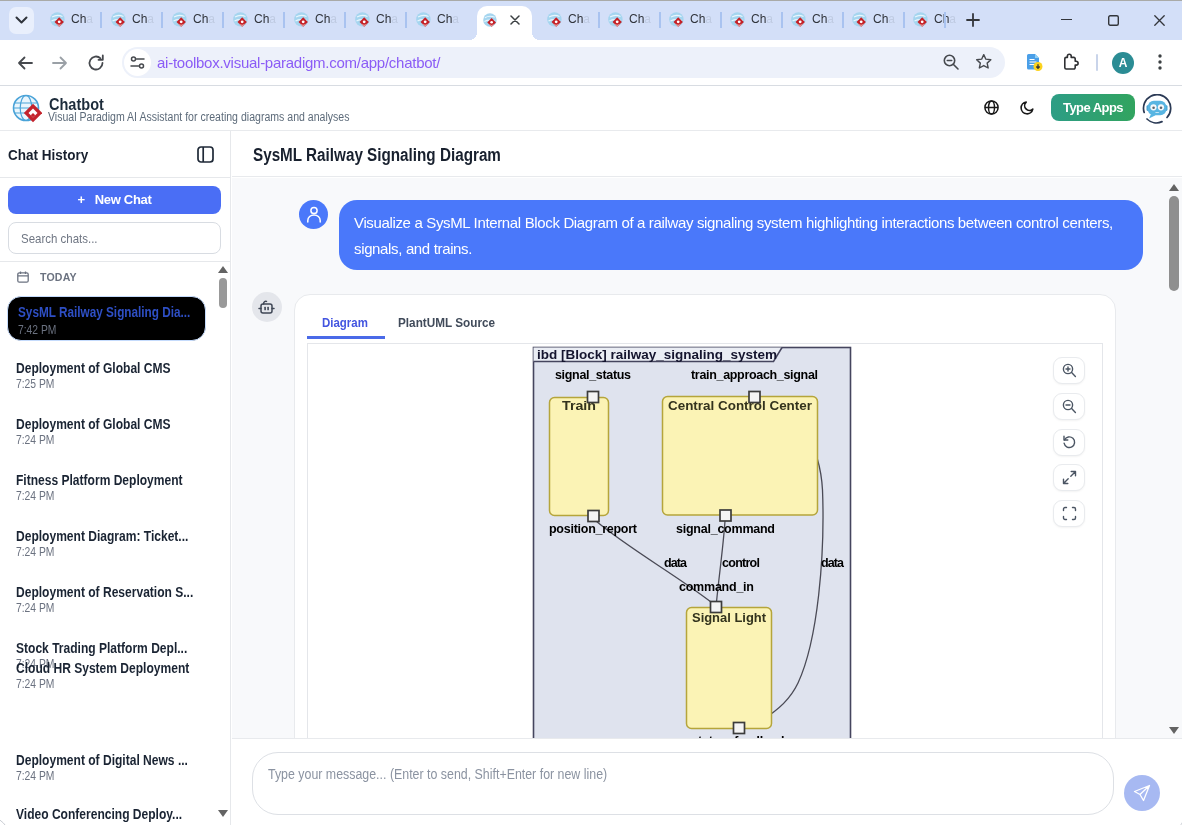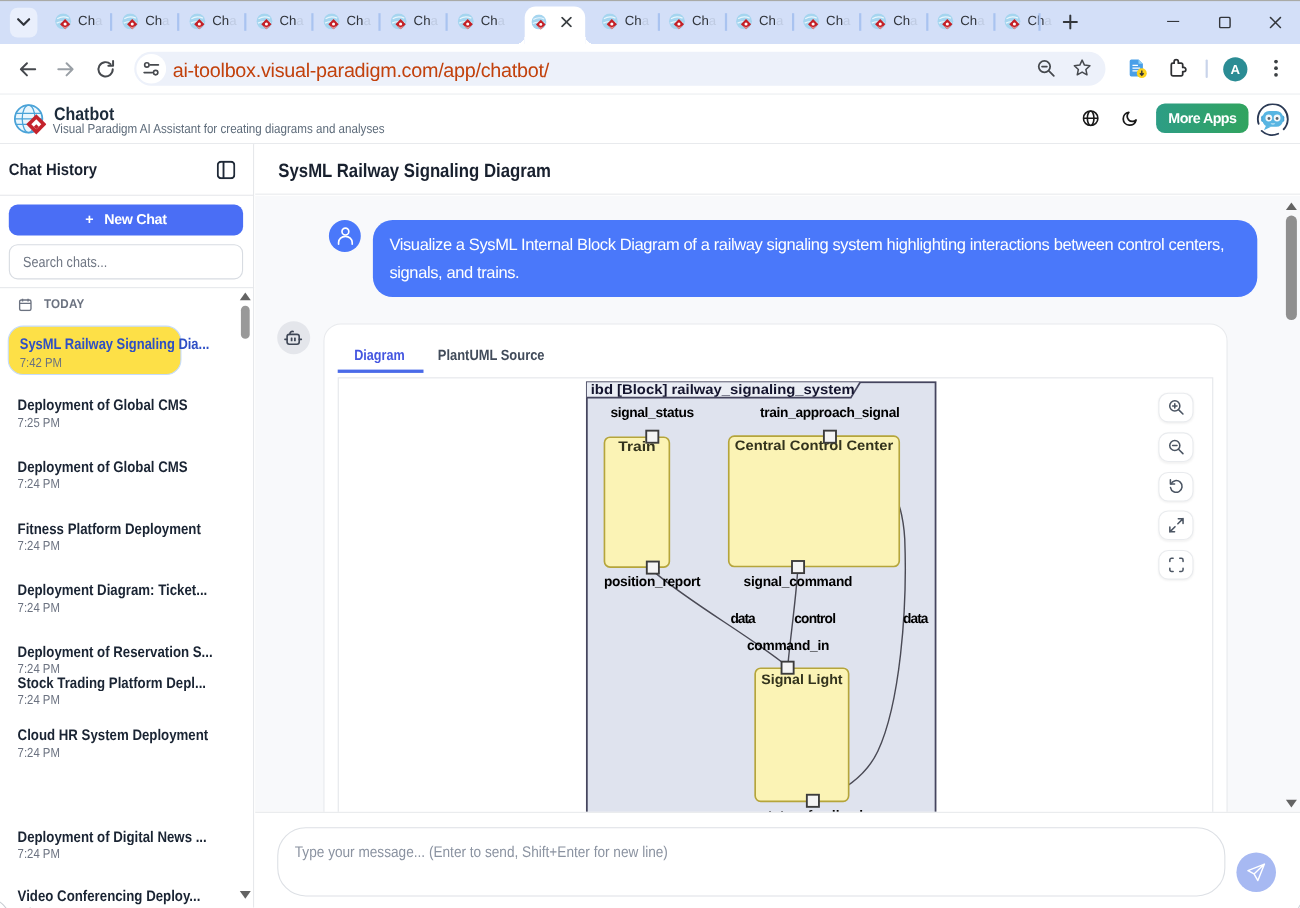--- a/index.html
+++ b/index.html
@@ -11,38 +11,38 @@
 #chevbtn { position:absolute; left:9px; top:7px; width:25px; height:27px; border-radius:7px; background:#e9effc; }
 .tabfav { position:absolute; top:12px; width:16px; height:16px; }
 .tabtxt { position:absolute; top:12px; font-size:12px; color:#30343b; }
 .tabtxt .fade { color:#bfcbe2; }
 .tabsep { position:absolute; top:12px; width:2px; height:16px; background:#a9c3f0; }
 #activetab { position:absolute; left:477px; top:6px; width:55px; height:34px; background:#fff; border-radius:10px 10px 0 0; }
 #activetab:before { content:""; position:absolute; left:-8px; bottom:0; width:8px; height:8px; background:radial-gradient(circle at 0 0, transparent 8px, #fff 8px); }
 #activetab:after { content:""; position:absolute; right:-8px; bottom:0; width:8px; height:8px; background:radial-gradient(circle at 100% 0, transparent 8px, #fff 8px); }
 #toolbar { position:absolute; left:0; top:40px; width:1182px; height:46px; background:#fff; border-radius:8px 8px 0 0; border-bottom:1px solid #d8dce2; }
 #urlpill { position:absolute; left:122px; top:47px; width:883px; height:31px; border-radius:16px; background:#edf1fa; }
-#urltext { position:absolute; left:157px; top:54px; font-size:18px; color:#c2410c; letter-spacing:-0.26px;text-align:right; }
+#urltext { position:absolute; left:157px; top:54px; font-size:15px; color:#8b5cf6; letter-spacing:-0.26px;text-align:right; }
 
 
 #appheader { position:absolute; left:0; top:87px; width:1182px; height:44px; background:#fff; border-bottom:1px solid #e8eaed; }
 #apptitle { position:absolute; left:49px; top:95px; font-size:16.5px; font-weight:bold; color:#1c2b3a; transform:scaleX(0.88); transform-origin:left; }
 #appsub { position:absolute; left:48px; top:110px; font-size:12px; color:#5d6b7a; transform:scaleX(0.88); transform-origin:left; white-space:nowrap; }
 #moreapps { position:absolute; left:1051px; top:94px; width:84px; height:27px; border-radius:8px; background:linear-gradient(90deg,#2d9d85,#31a45f); color:#fff; font-size:13px; font-weight:bold; text-align:center; line-height:27px; letter-spacing:-0.55px; }
 
 
 #sidebar { position:absolute; left:0; top:131px; width:231px; height:694px; background:#fff; border-right:1px solid #e6e8eb; }
 #sbtitle { position:absolute; left:8px; top:146px; font-size:15px; font-weight:bold; color:#18202e; transform:scaleX(0.9); transform-origin:left; white-space:nowrap; }
 #sbhdrline { position:absolute; left:0; top:177px; width:231px; height:1px; background:#e6e8eb; }
 #newchat { position:absolute; left:8px; top:186px; width:213px; height:28px; border-radius:8px; background:#4a6ef5; color:#fff; text-align:center; font-size:13px; font-weight:bold; line-height:28px; letter-spacing:-0.3px; }
 #searchbox { position:absolute; left:8px; top:222px; width:213px; height:32px; border-radius:8px; background:#fff; border:1px solid #d8dce2; }
 #searchbox span { position:absolute; left:12px; top:8px; font-size:13.5px; color:#6f7683; transform:scaleX(0.85); transform-origin:left; }
 #sblistline { position:absolute; left:0; top:261px; width:231px; height:1px; background:#e6e8eb; }
 #todaylbl { position:absolute; left:40px; top:271px; font-size:11.5px; font-weight:bold; color:#6b7280; letter-spacing:0.2px; transform:scaleX(0.92); transform-origin:left; }
-#activechat { position:absolute; left:7px; top:296px; width:158px; height:45px; border-radius:14px; background:#fde047; border:1px solid #c5dbfc; }
+#activechat { position:absolute; left:7px; top:296px; width:199px; height:45px; border-radius:14px; background:#000000; border:1px solid #c5dbfc; }
 #activechat .t { position:absolute; left:10px; top:7px; font-size:14px; font-weight:bold; color:#2e4fc5; white-space:nowrap; transform:scaleX(0.84); transform-origin:left; }
 #activechat .d { position:absolute; left:10px; top:26px; font-size:12px; color:#6b7280; transform:scaleX(0.86); transform-origin:left; }
 .chatitem { position:absolute; left:16px; width:200px; }
 .chatitem .t { font-size:14px; font-weight:bold; color:#1a2433; white-space:nowrap; line-height:16px; transform:scaleX(0.86); transform-origin:left; }
 .chatitem .d { font-size:12px; color:#6b7280; line-height:15px; margin-top:1px; transform:scaleX(0.86); transform-origin:left; }
 .sbthumb { position:absolute; left:219px; top:278px; width:8px; height:30px; border-radius:4px; background:#999; }
 
 
 #maintitlebar { position:absolute; left:232px; top:131px; width:950px; height:46px; background:#fff; border-bottom:1px solid #e8eaed; }
 #maintitle { position:absolute; left:253px; top:145px; font-size:17.5px; font-weight:bold; color:#18202e; transform:scaleX(0.871); transform-origin:left; white-space:nowrap; }
@@ -231,21 +231,21 @@
     <div class="tabsep" style="left:943.5px"></div>
   </div>
 <div id="activetab"></div>
 <div id="toolbar"></div>
 <div id="urlpill"></div>
 <div id="urltext">ai-toolbox.visual-paradigm.com/app/chatbot/</div>
 
 <div id="appheader"></div>
 <div id="apptitle">Chatbot</div>
 <div id="appsub">Visual Paradigm AI Assistant for creating diagrams and analyses</div>
-<div id="moreapps">More Apps</div>
+<div id="moreapps">Type Apps</div>
 
 <div id="sidebar"></div>
 <div id="sbtitle">Chat History</div>
 <div id="sbhdrline"></div>
 <div id="newchat">+&nbsp;&nbsp; New Chat</div>
 <div id="searchbox">
     <span>Search chats...</span>
   </div>
 <div id="sblistline"></div>
 <div id="todaylbl">TODAY</div>
@@ -267,21 +267,21 @@
       <div class="d">7:24 PM</div>
     </div>
     <div class="chatitem" style="top:528px">
       <div class="t">Deployment Diagram: Ticket...</div>
       <div class="d">7:24 PM</div>
     </div>
     <div class="chatitem" style="top:584px">
       <div class="t">Deployment of Reservation S...</div>
       <div class="d">7:24 PM</div>
     </div>
-    <div class="chatitem" style="top:612px">
+    <div class="chatitem" style="top:640px">
       <div class="t">Stock Trading Platform Depl...</div>
       <div class="d">7:24 PM</div>
     </div>
     <div class="chatitem" style="top:660px">
       <div class="t">Cloud HR System Deployment</div>
       <div class="d">7:24 PM</div>
     </div>
     <div class="chatitem" style="top:752px">
       <div class="t">Deployment of Digital News ...</div>
       <div class="d">7:24 PM</div>

